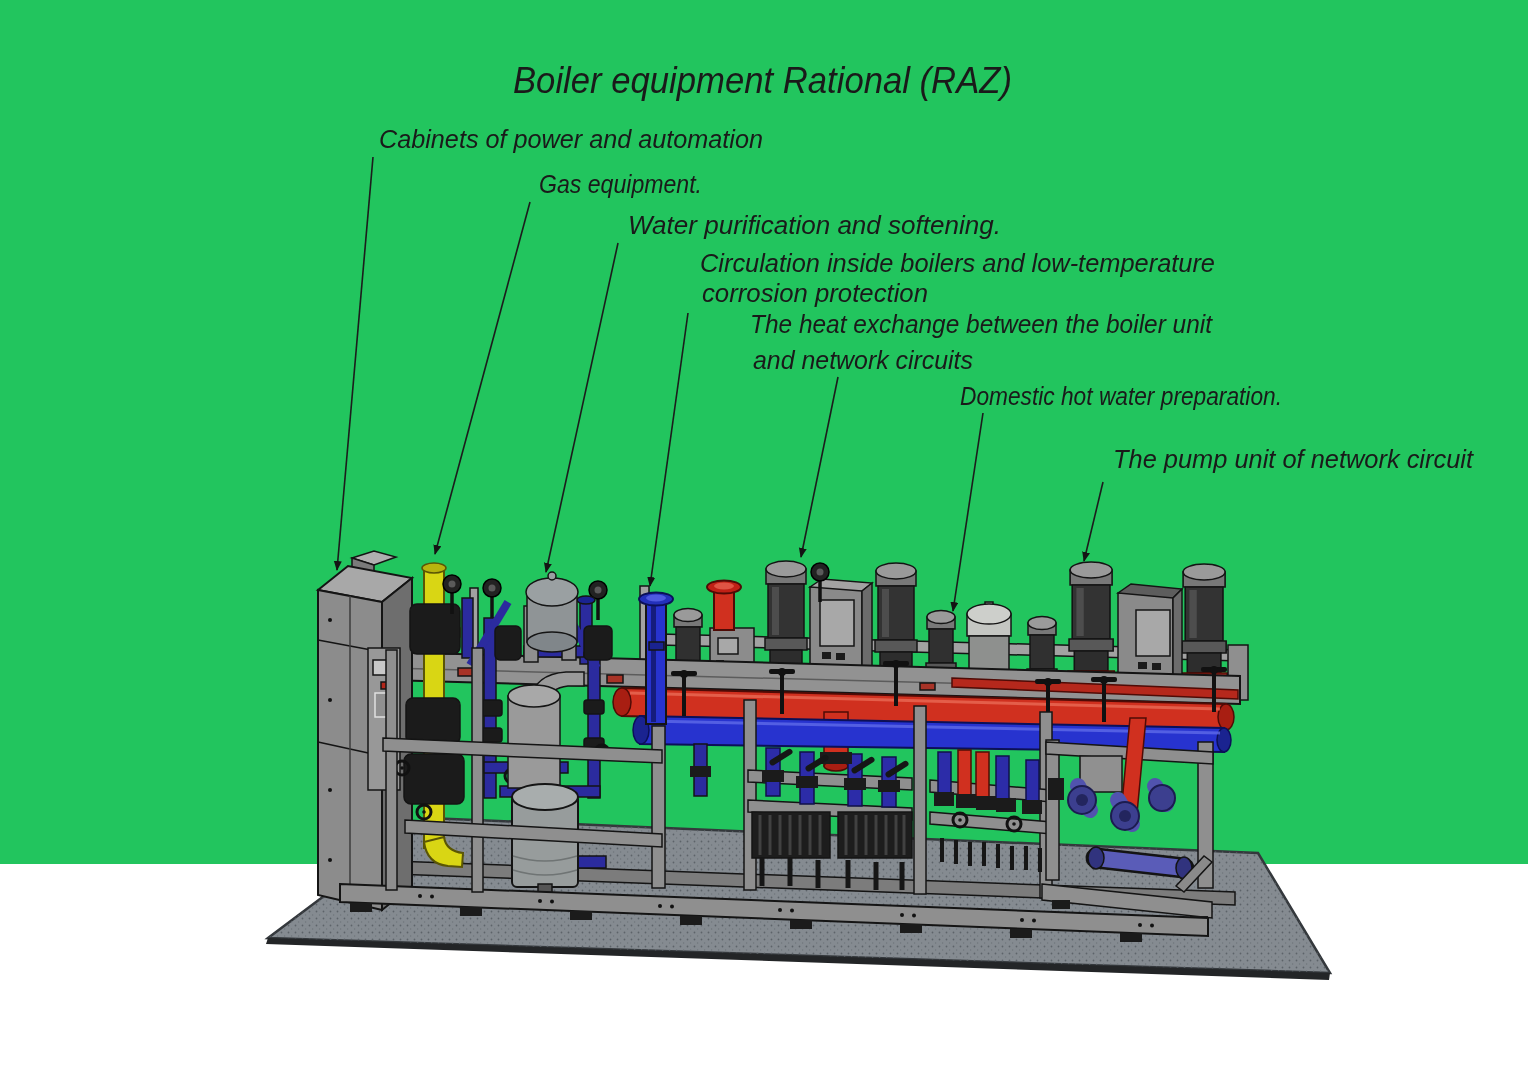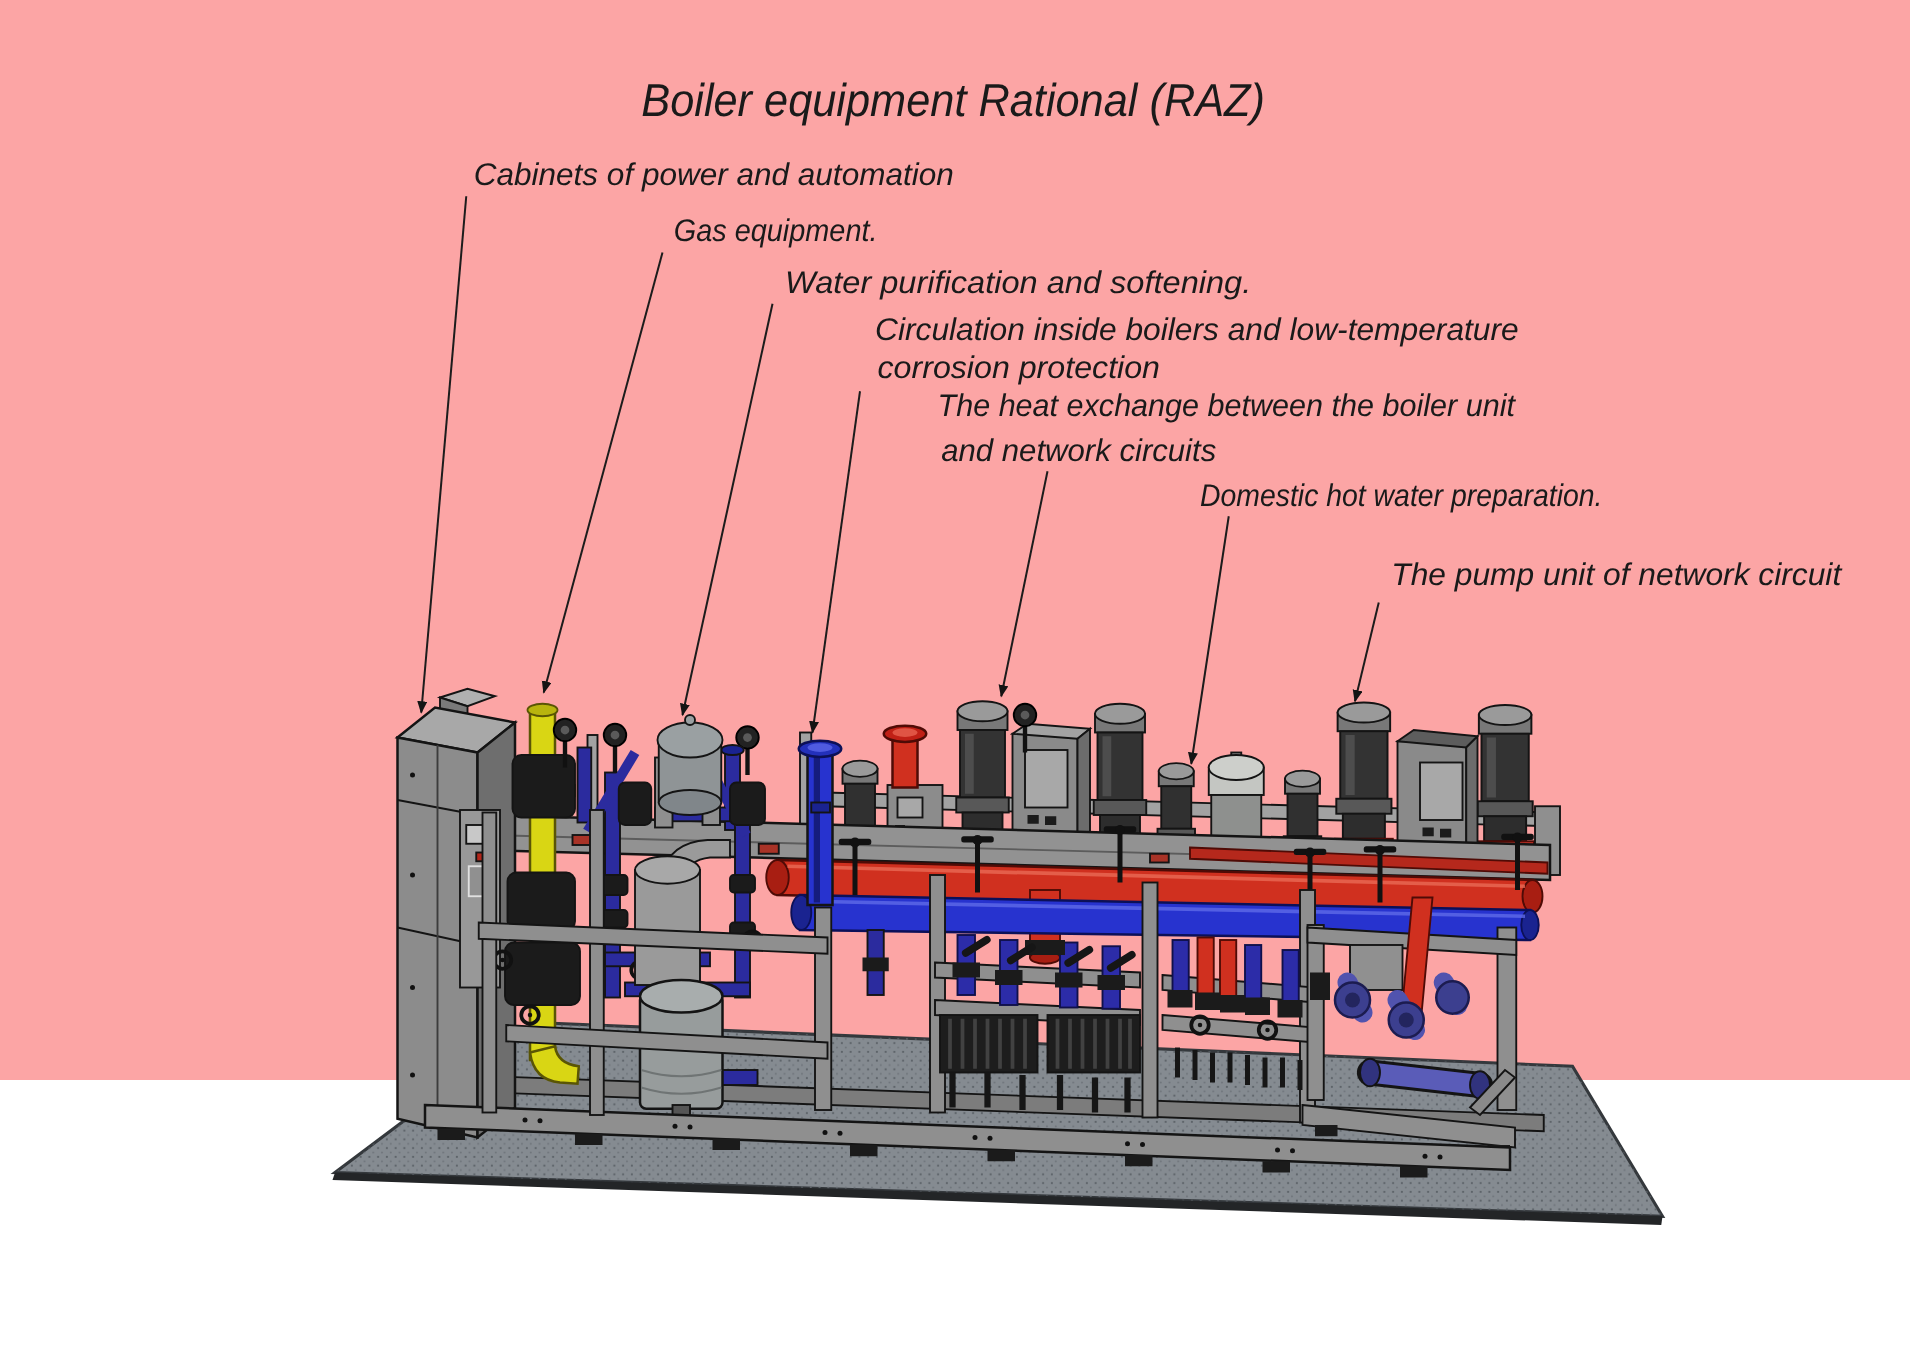--- a/index.html
+++ b/index.html
@@ -1,16 +1,16 @@
 <!DOCTYPE html>
 <html style="--c-gas: #d9d614; --c-red: #d0301f; --c-blue: #2733cf; --c-navy: #2b2b9e; --c-frame: #8f8f8f;"><head>
 <meta charset="utf-8">
 <style>
   html,body{margin:0;padding:0;background:#ffffff;width:1528px;height:1080px;overflow:hidden}
-  .stage{position:relative;width:1528px;height:864px;background:#fca5a5}
+  .stage{position:relative;width:1528px;height:864px;background:#22c55e}
   svg{position:absolute;left:0;top:0}
   .s{stroke:#141414;stroke-width:1.5px}
   .s2{stroke:#141414;stroke-width:2px}
   .sn{stroke:none}
   .frame{fill:var(--c-frame,#8f8f8f)}
   .frame2{fill:#7c7c7c}
   .frame3{fill:#a2a2a2}
   .dark{fill:#1b1b1b}
   .red{fill:var(--c-red,#d0301f)}
   .redd{fill:#a81e12}

